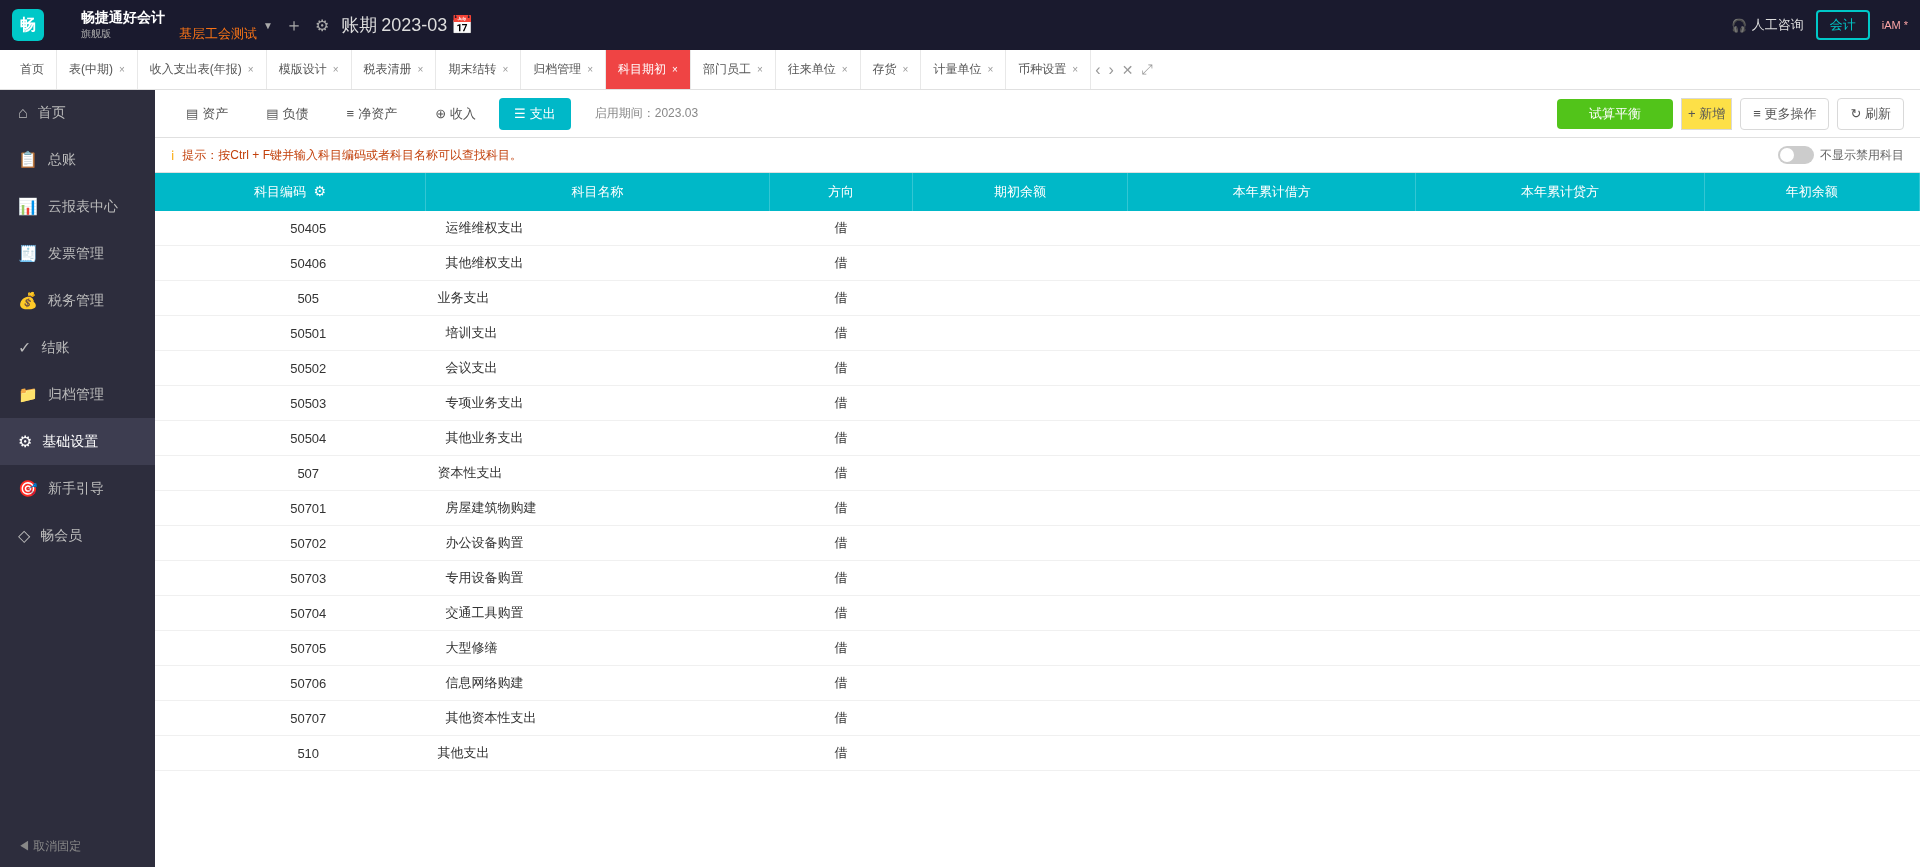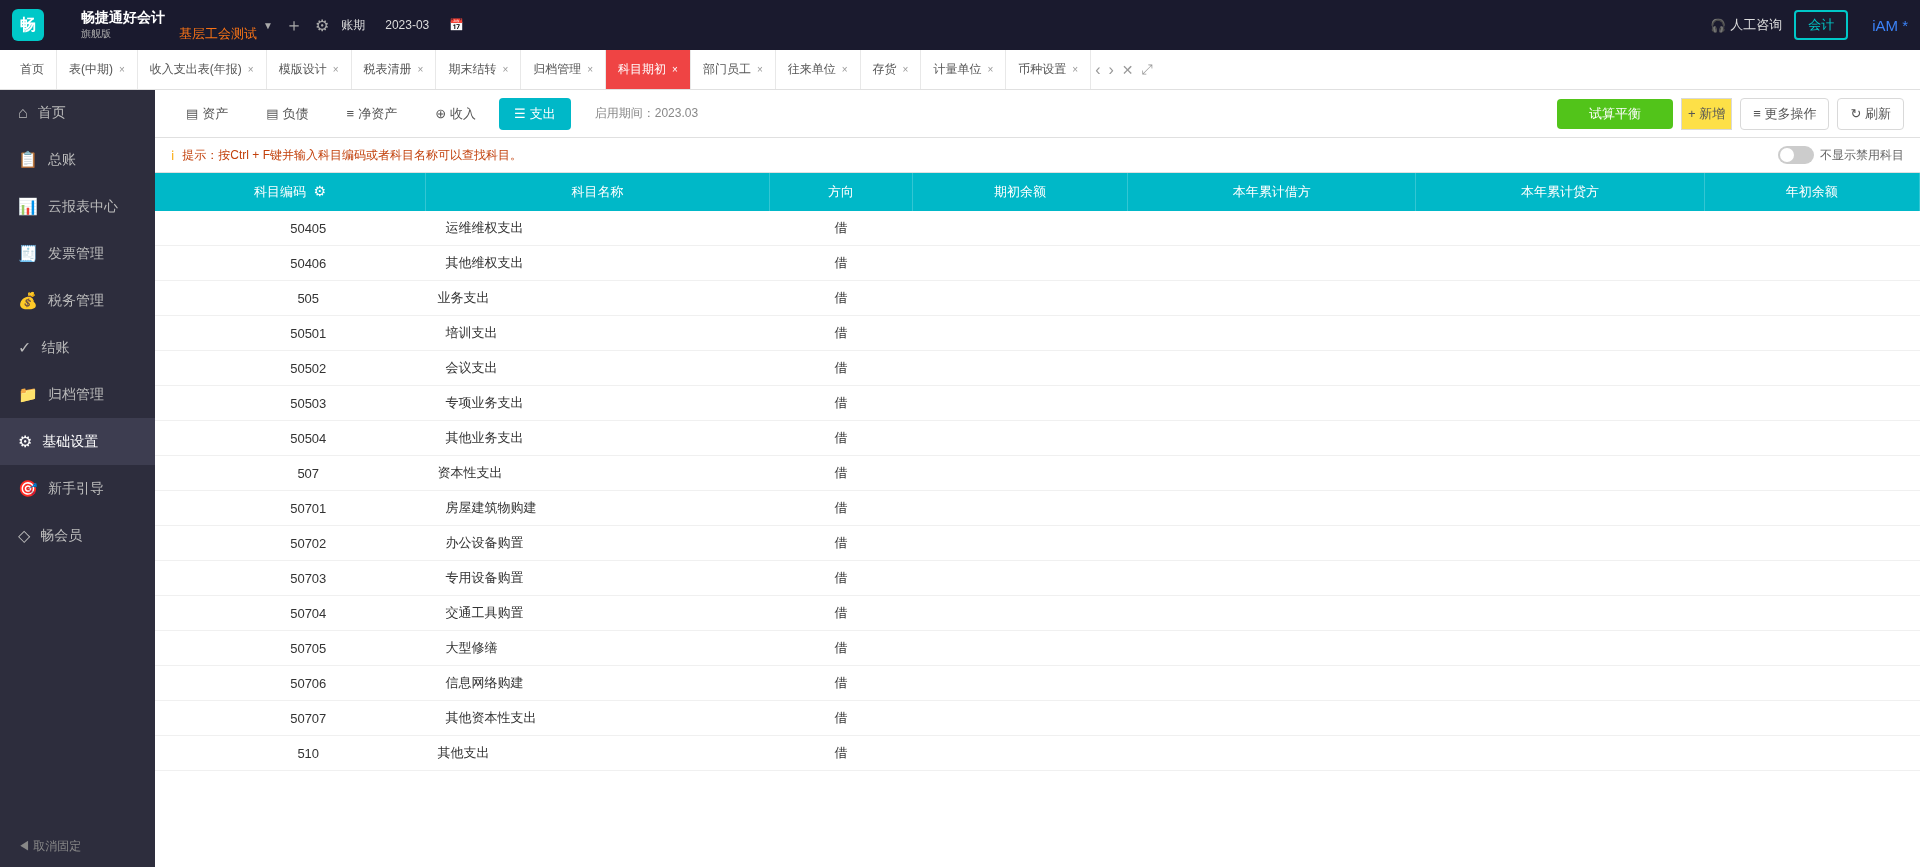--- a/index.html
+++ b/index.html
@@ -10,26 +10,26 @@
     .logo-area { display: flex; align-items: center; gap: 6px; color: white; width: 155px; }
     .logo-icon { width: 32px; height: 32px; background: #00c8c8; border-radius: 6px; display: flex; align-items: center; justify-content: center; color: white; font-size: 16px; font-weight: bold; }
     .logo-text { display: flex; flex-direction: column; margin-left: 31px; }
     .logo-main { color: #fff; font-size: 14px; font-weight: bold; }
     .logo-sub { color: #aaa; font-size: 10px; }
     .company-selector { display: flex; align-items: center; gap: 6px; color: #ddd; font-size: 13px; cursor: pointer; }
     .company-name { color: #f97316; margin-top: 17px; }
     .chevron-down { color: #aaa; font-size: 10px; }
     .add-btn { color: #aaa; font-size: 18px; cursor: pointer; }
     .settings-btn { color: #aaa; font-size: 16px; cursor: pointer; }
-    .period-info { color: #ddd; font-size: 12px; display: flex; align-items: center; gap: 20px; }
+    .period-info { color: #ddd; font-size: 18px; display: flex; align-items: center; gap: 4px; }
     .period-icon { color: #00c8c8; }
     .top-right { margin-left: auto; display: flex; align-items: center; gap: 12px; }
     .support-btn { color: #ddd; font-size: 13px; cursor: pointer; display: flex; align-items: center; gap: 4px; }
     .account-btn { border: 2px solid #00c8c8; color: #00c8c8; padding: 4px 12px; border-radius: 4px; font-size: 13px; cursor: pointer; background: transparent; }
-    .iam-label { color: #3b82f6; font-size: 15px; margin-left: 12px; }
+    .iam-label { color: #fca5a5; font-size: 11px; }
 
     
     .tab-bar { height: 40px; background: #fff; display: flex; align-items: center; padding: 0 8px; border-bottom: 1px solid #e0e0e0; flex-shrink: 0; overflow: hidden; }
     .tab { display: flex; align-items: center; padding: 0 12px; height: 40px; font-size: 12px; color: #555; cursor: pointer; white-space: nowrap; border-right: 1px solid #e8e8e8; gap: 4px; flex-shrink: 0; }
     .tab.active { background: #ef4444; color: #fff; }
     .tab .close-x { font-size: 10px; color: #999; margin-left: 2px; }
     .tab.active .close-x { color: #fff; }
     .tab-nav-btn { color: #999; font-size: 16px; cursor: pointer; padding: 0 4px; }
     .tab-close-all { color: #999; font-size: 14px; cursor: pointer; padding: 0 4px; }
     .tab-expand { color: #999; font-size: 14px; cursor: pointer; padding: 0 4px; }

